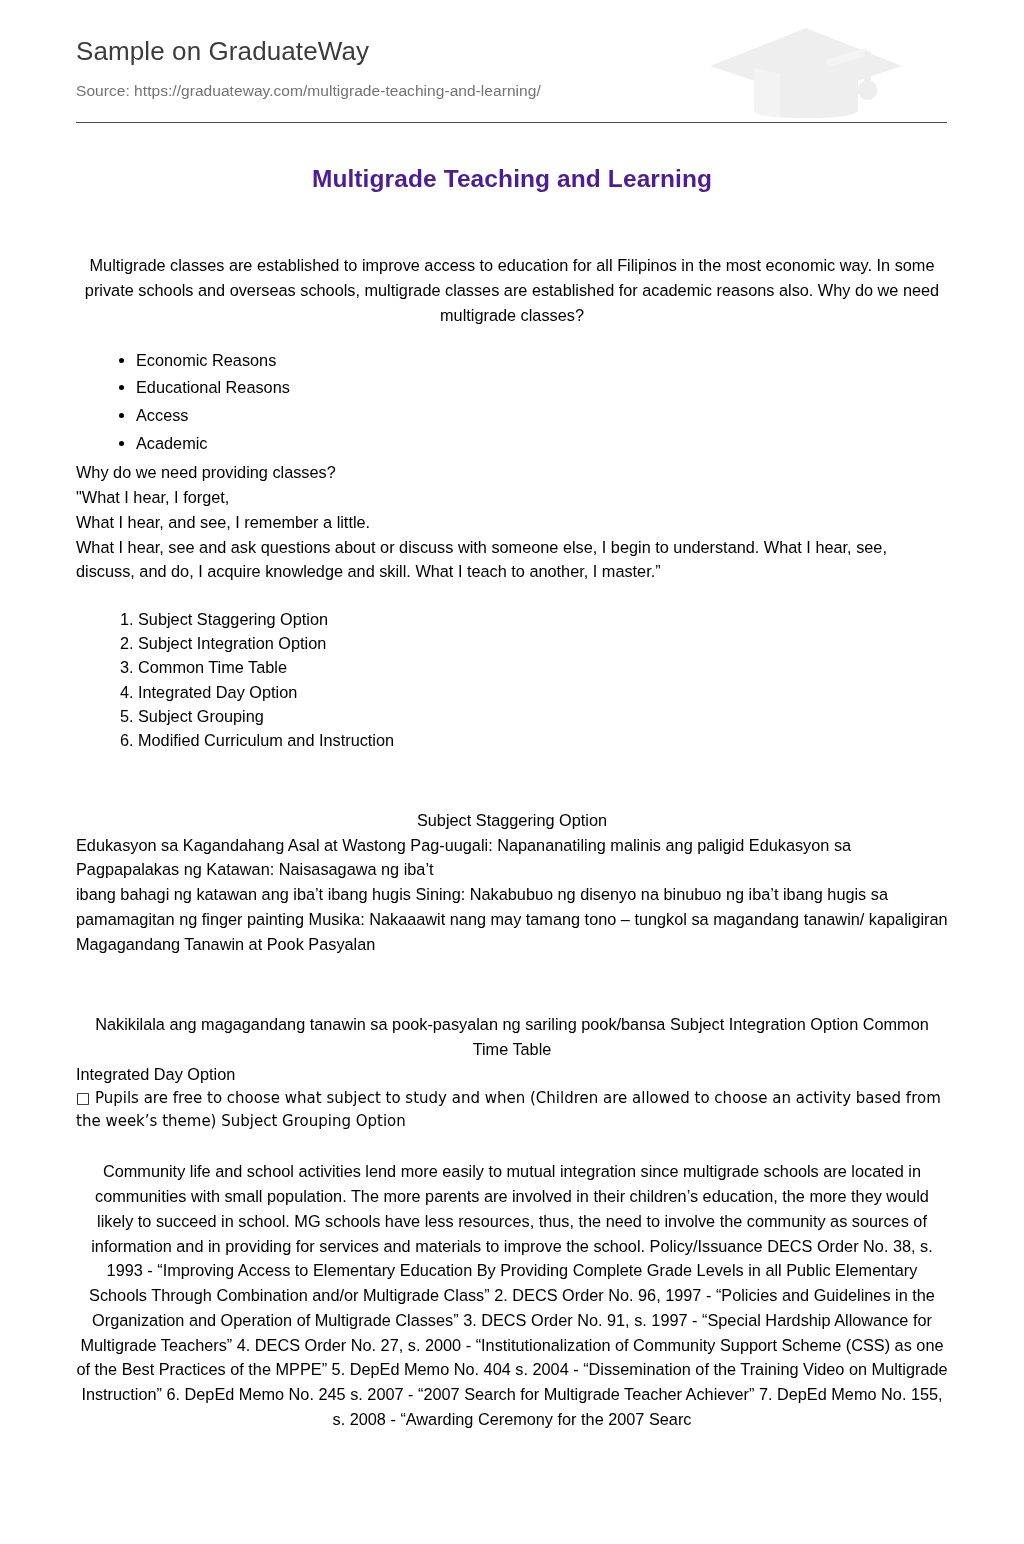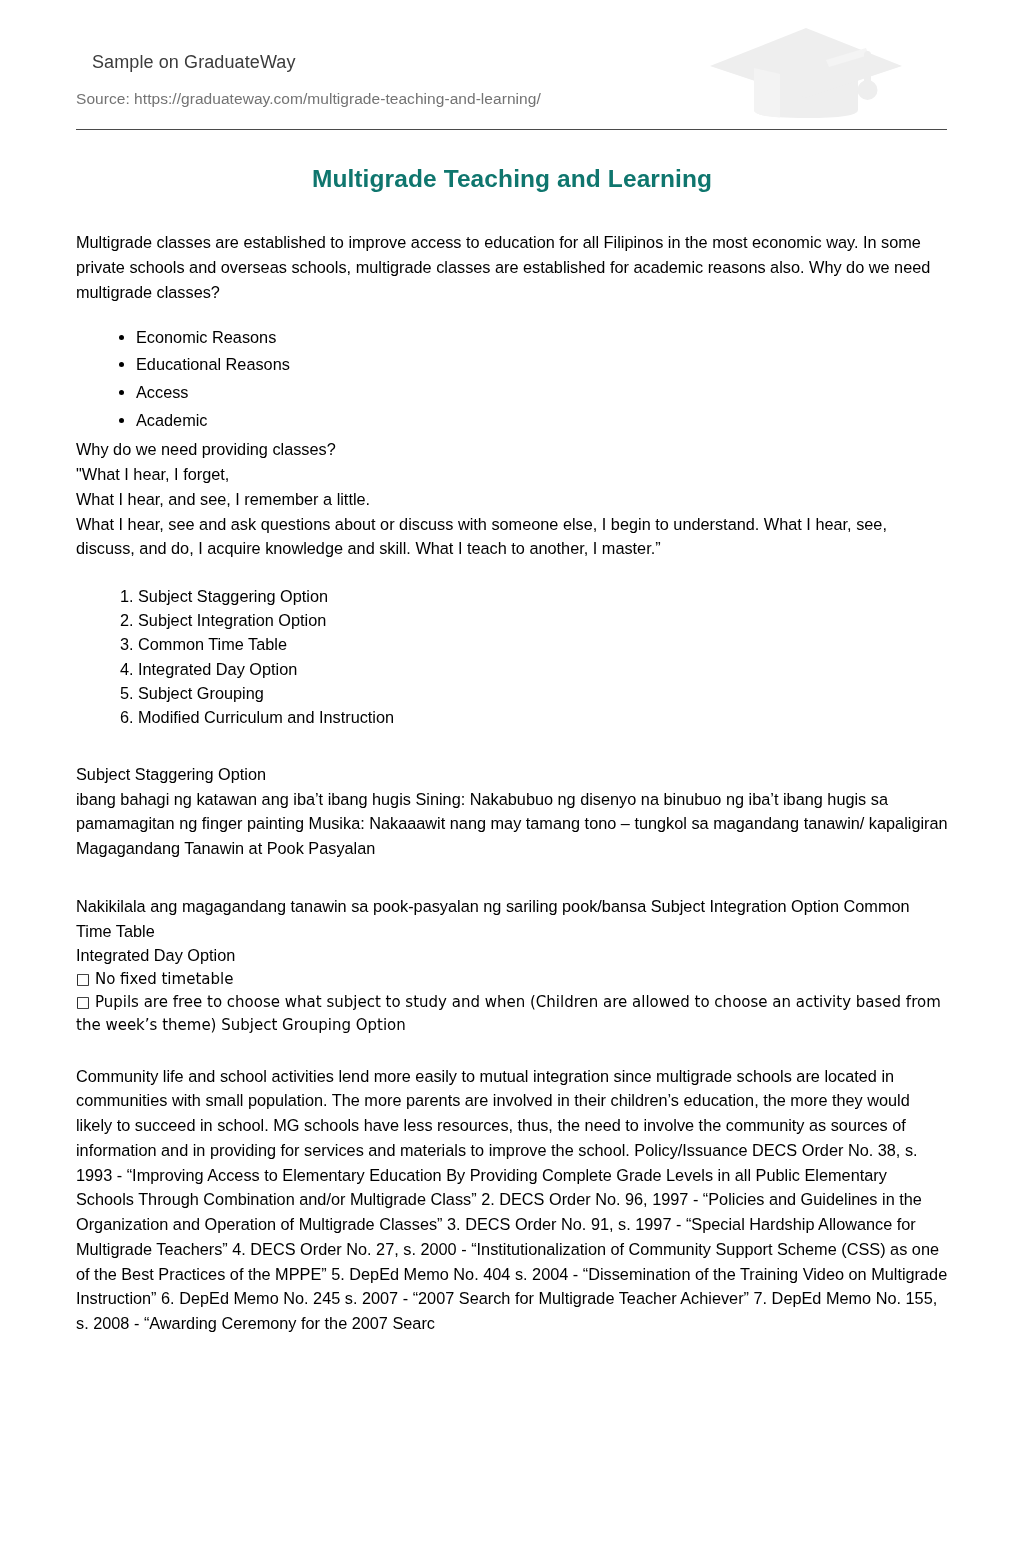--- a/index.html
+++ b/index.html
@@ -23,25 +23,25 @@
   }
 
   
   .header {
     position: relative;
     padding-top: 36px;
     height: 119px;
     box-sizing: border-box;
   }
   .brand-title {
-    font-size: 18px;
+    font-size: 26px;
     font-weight: 400;
     color: #3c3c3c;
     line-height: 1.2;
-    margin: 16px;
+    margin: 0;
     letter-spacing: 0.1px;
   }
   .brand-source {
     font-size: 15.5px;
     font-weight: 400;
     color: #737373;
     margin: 15px 0 0 0;
     line-height: 1.2;
     letter-spacing: 0.05px;
   }
@@ -65,25 +65,25 @@
     font-size: 16.3px;
     line-height: 1.52;
     color: #000;
   }
   .doc-title {
     text-align: center;
     font-size: 24.5px;
     font-weight: bold;
     margin: 0 0 0 0;
     letter-spacing: 0.1px;
-    color: #0f766e;
+    color: #4c1d95;
   }
   p.para {
-    margin: 33px 0 0 0;
-    text-align: left;
+    margin: 56px 0 0 0;
+    text-align: center;
   }
   p.para.tight {
     margin-top: 27px;
   }
   ul.bullets {
     margin: 21px 0 0 0;
     padding-left: 56px;
     list-style-type: disc;
   }
   ul.bullets li {
@@ -161,28 +161,28 @@
       <li>Subject Integration Option</li>
       <li>Common Time Table</li>
       <li>Integrated Day Option</li>
       <li>Subject Grouping</li>
       <li>Modified Curriculum and Instruction</li>
     </ol>
 
     <p class="para">Subject Staggering Option</p>
 
     <div class="para lines">
+      <div>Edukasyon sa Kagandahang Asal at Wastong Pag-uugali: Napananatiling malinis ang paligid Edukasyon sa Pagpapalakas ng Katawan: Naisasagawa ng iba’t</div>
       <div>ibang bahagi ng katawan ang iba’t ibang hugis Sining: Nakabubuo ng disenyo na binubuo ng iba’t ibang hugis sa pamamagitan ng finger painting Musika: Nakaaawit nang may tamang tono – tungkol sa magandang tanawin/ kapaligiran Magagandang Tanawin at Pook Pasyalan</div>
     </div>
 
     <p class="para">Nakikilala ang magagandang tanawin sa pook-pasyalan ng sariling pook/bansa Subject Integration Option Common Time Table</p>
 
     <div class="para lines">
       <div>Integrated Day Option</div>
-      <div class="tofu">□ No fixed timetable</div>
       <div class="tofu">□ Pupils are free to choose what subject to study and when (Children are allowed to choose an activity based from the week’s theme) Subject Grouping Option</div>
     </div>
 
 
     <p class="para tight">Community life and school activities lend more easily to mutual integration since multigrade schools are located in communities with small population. The more parents are involved in their children’s education, the more they would likely to succeed in school. MG schools have less resources, thus, the need to involve the community as sources of information and in providing for services and materials to improve the school. Policy/Issuance DECS Order No. 38, s. 1993 - “Improving Access to Elementary Education By Providing Complete Grade Levels in all Public Elementary Schools Through Combination and/or Multigrade Class” 2. DECS Order No. 96, 1997 - “Policies and Guidelines in the Organization and Operation of Multigrade Classes” 3. DECS Order No. 91, s. 1997 - “Special Hardship Allowance for Multigrade Teachers” 4. DECS Order No. 27, s. 2000 - “Institutionalization of Community Support Scheme (CSS) as one of the Best Practices of the MPPE” 5. DepEd Memo No. 404 s. 2004 - “Dissemination of the Training Video on Multigrade Instruction” 6. DepEd Memo No. 245 s. 2007 - “2007 Search for Multigrade Teacher Achiever” 7. DepEd Memo No. 155, s. 2008 - “Awarding Ceremony for the 2007 Searc</p>
 
   </div>
 </div>
 
 </body></html>

